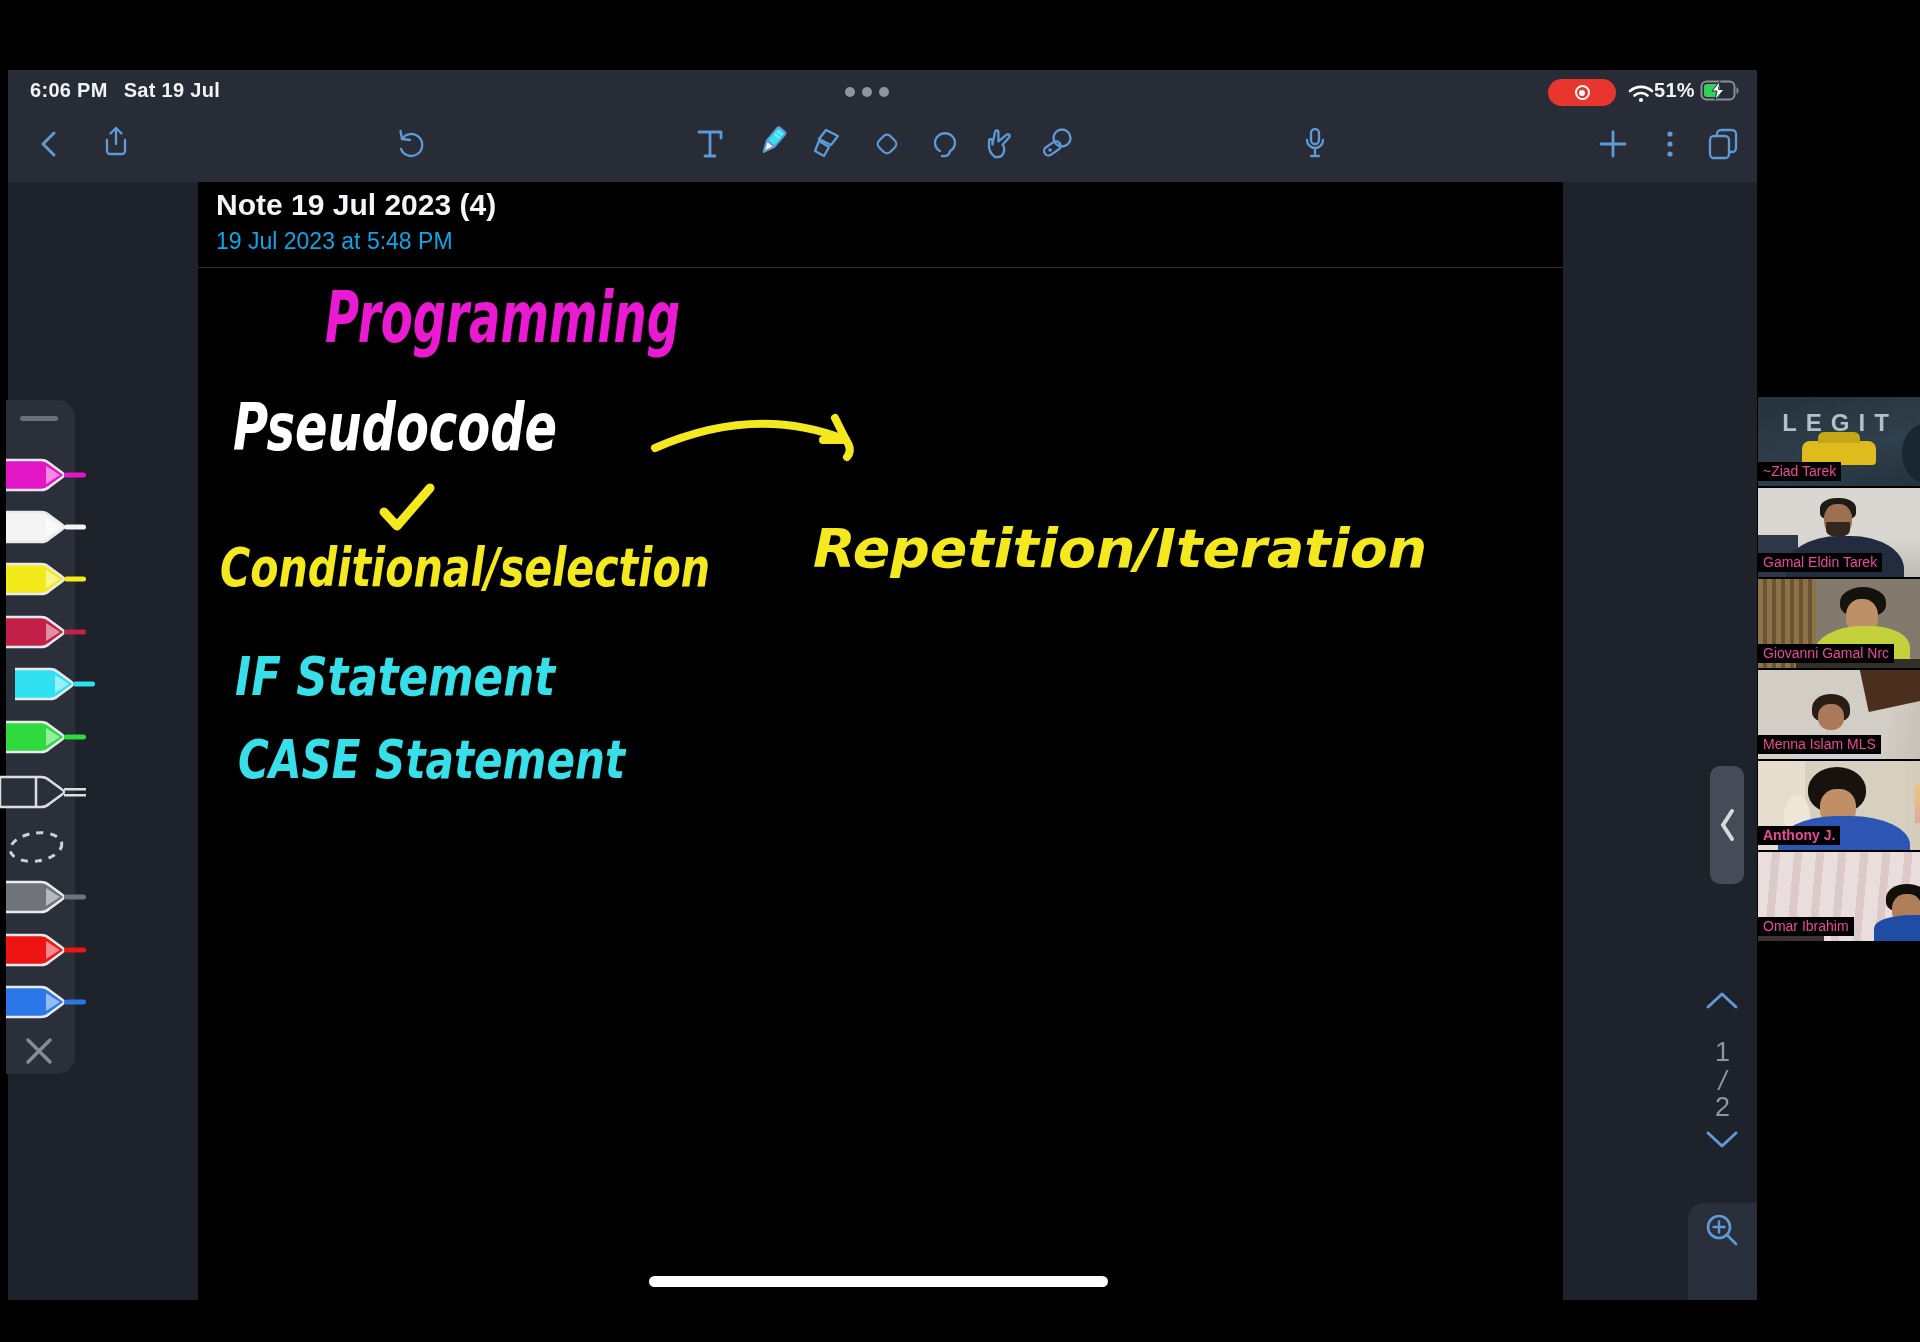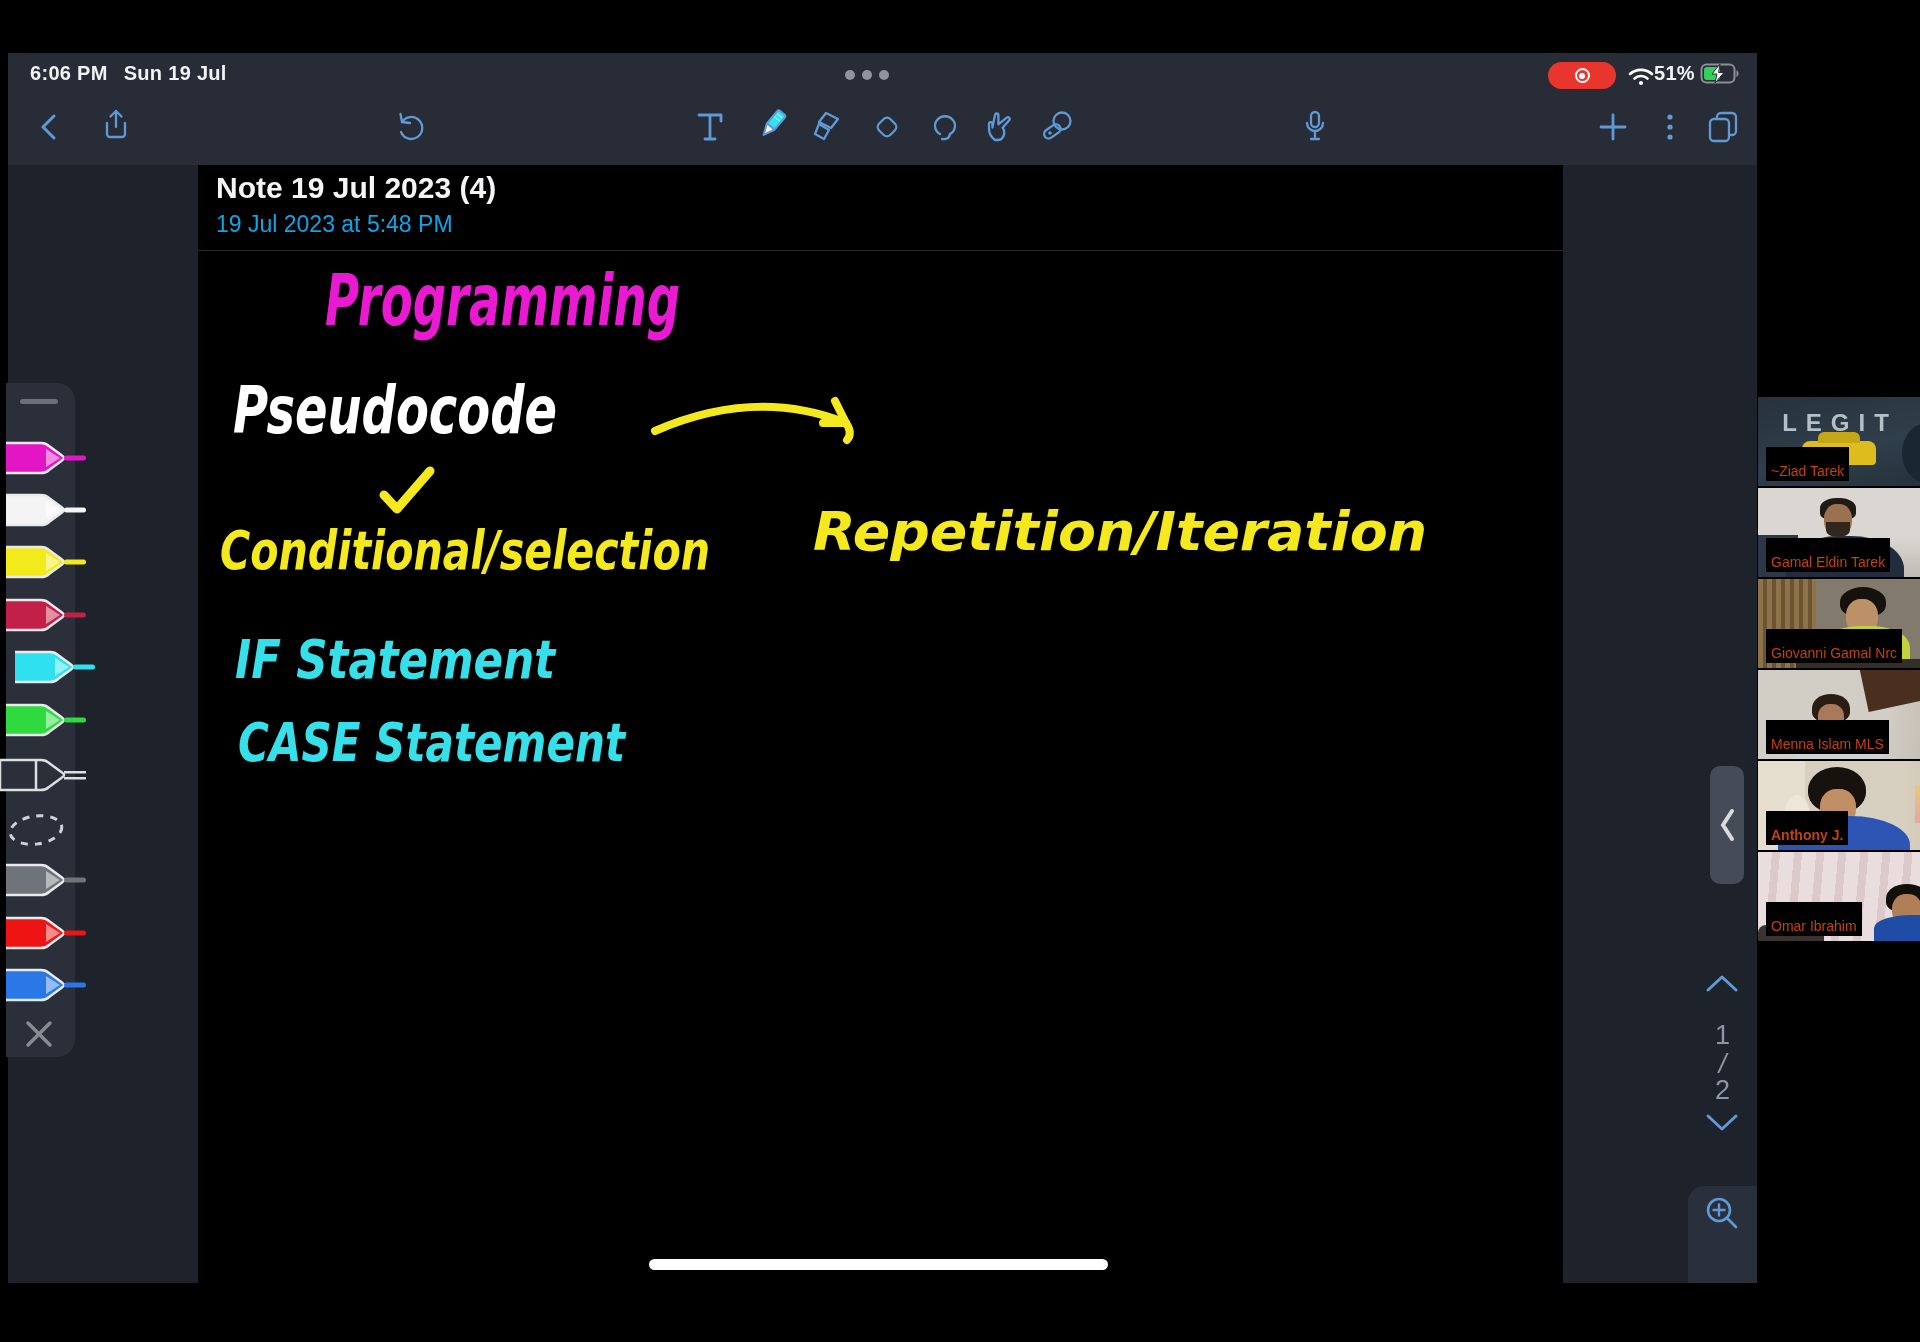--- a/index.html
+++ b/index.html
@@ -1,21 +1,21 @@
 <!DOCTYPE html>
 <html><head>
 <meta charset="utf-8">
 <style>
   * { margin:0; padding:0; box-sizing:border-box; }
   html,body { width:1920px; height:1342px; background:#000; overflow:hidden;
               font-family:"Liberation Sans", sans-serif; }
   .abs { position:absolute; }
 
   
-  .screen { left:8px; top:53px; width:1749px; height:1230px; background:#1e222b; }
+  .screen { left:8px; top:70px; width:1749px; height:1230px; background:#1e222b; }
 
   
   .topband { left:0; top:0; width:1749px; height:112px; background:#272c36; }
   .sb-text { color:#f2f3f5; font-size:20px; font-weight:600; letter-spacing:.3px; }
   .dots3 { display:flex; gap:7px; }
   .dots3 span { width:10px; height:10px; border-radius:50%; background:#8f959f; display:block; }
   .rec-pill { width:68px; height:27px; border-radius:14px; background:#e8362e;
               display:flex; align-items:center; justify-content:center; }
   .rec-ring { width:15px; height:15px; border:2px solid #fff; border-radius:50%;
               display:flex; align-items:center; justify-content:center; }
@@ -43,22 +43,22 @@
   .pen.selected { transform:translateX(9px); }
   .palette-x { left:14px; top:636px; width:38px; height:30px; }
 
   
   .nav-blue { color:#8e96a6; font-size:27px; text-align:center; }
   .zoom-panel { left:1680px; top:1133px; width:69px; height:97px; background:#2a303b;
                 border-radius:16px 0 0 0; }
 
   
   .tile { left:1758px; width:196px; height:89px; overflow:hidden; background:#222; }
-  .tile .label { position:absolute; left:8px; bottom:5px; background:#000; color:#c2410c;
-                 font-size:14px; padding:16px 5px 2px 5px; white-space:nowrap; max-width:162px; overflow:hidden; }
+  .tile .label { position:absolute; left:0; bottom:5px; background:#000; color:#ec4899;
+                 font-size:14px; padding:1px 5px 2px 5px; white-space:nowrap; max-width:162px; overflow:hidden; }
   .t1 { background:linear-gradient(165deg,#26323c 0%,#2f3f4b 55%,#213039 100%); }
   .t1 .legit { position:absolute; top:12px; left:4px; width:156px; text-align:center;
                color:#b4bfc8; font-weight:bold; font-size:24px; letter-spacing:9px; }
   .t1 .car { position:absolute; left:44px; top:44px; width:74px; height:24px; background:#dfbc1e;
              border-radius:8px 8px 4px 4px; }
   .t1 .car:before { content:""; position:absolute; left:16px; top:-9px; width:42px; height:11px;
              background:#c5a617; border-radius:6px 6px 0 0; }
   .t1 .head { position:absolute; right:2px; top:26px; width:50px; height:60px; background:#1b2730;
               border-radius:50% 46% 42% 50%; }
   .t2 { background:linear-gradient(#dad6d1 0 55%,#bfbab4); }
@@ -106,21 +106,21 @@
     </symbol>
   </defs>
 </svg>
 
 <div class="abs screen">
 
   <div class="abs topband">
 
     <div class="abs" style="left:22px; top:9px; display:flex; gap:16px;">
       <span class="sb-text">6:06 PM</span>
-      <span class="sb-text">Sun 19 Jul</span>
+      <span class="sb-text">Sat 19 Jul</span>
     </div>
 
     <div class="abs dots3" style="left:837px; top:17px;">
       <span></span>
         <span></span>
         <span></span>
     </div>
 
     <div class="abs rec-pill" style="left:1540px; top:9px;">
       <span class="rec-ring">

